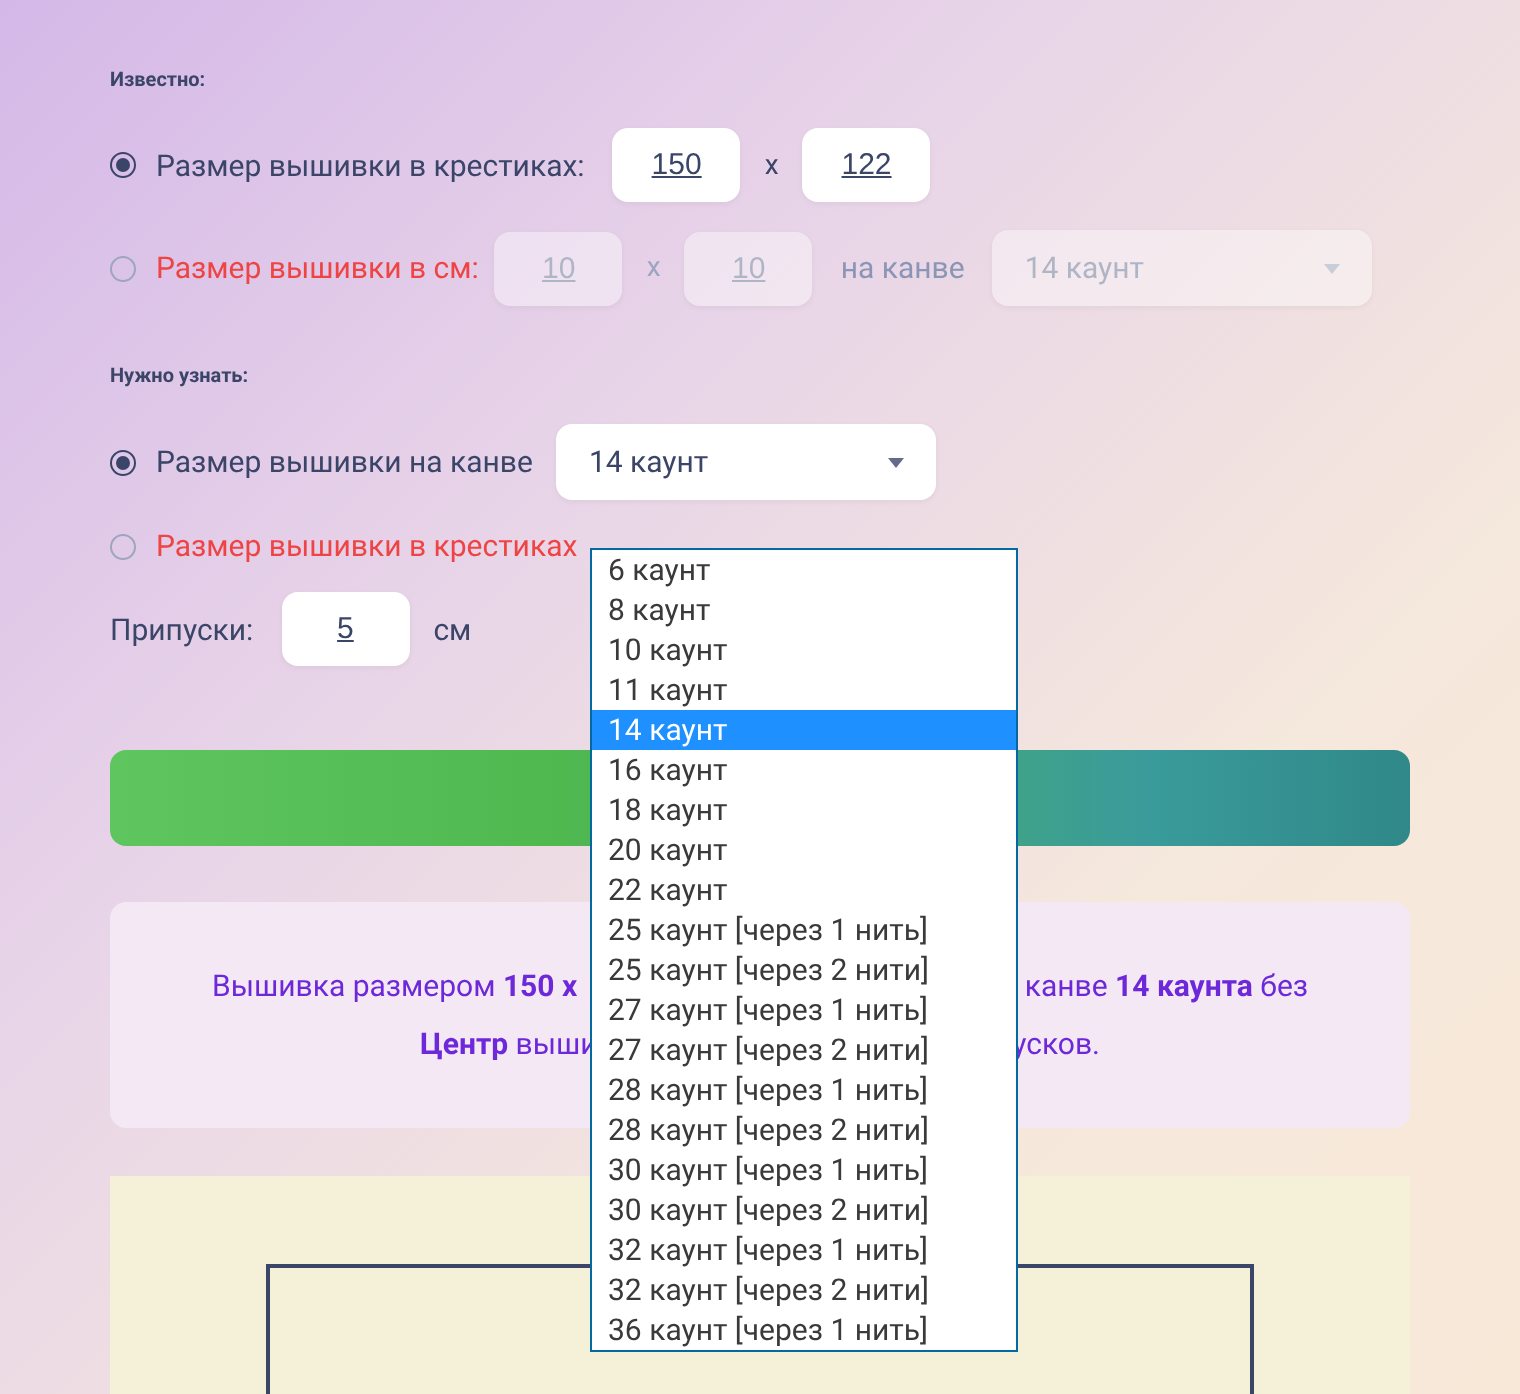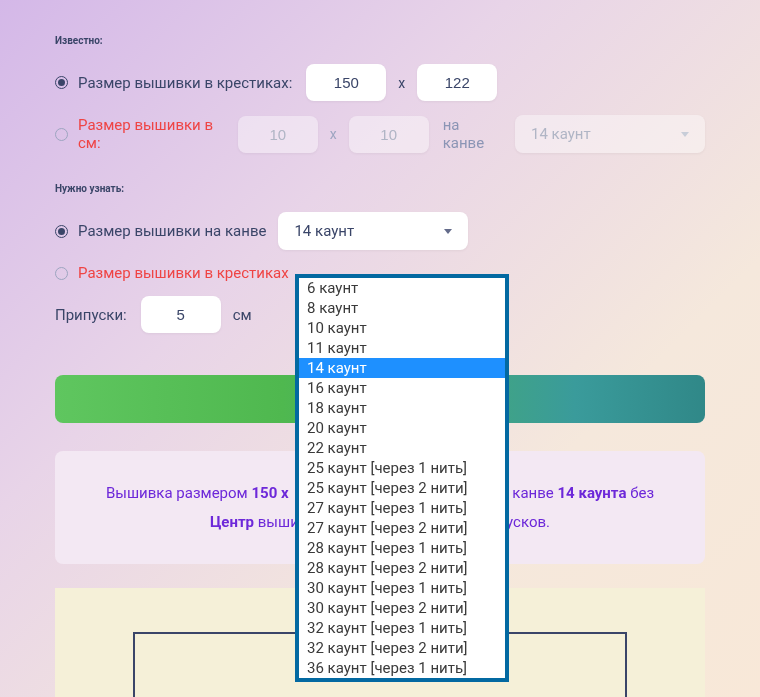--- a/index.html
+++ b/index.html
@@ -46,25 +46,26 @@
 .radio-label {
   color: #3a4568;
   font-size: 15px;
 }
 .radio-label.disabled { color: #ef4444; }
 .input-box {
   background: #fff;
   border: none;
   border-radius: 8px;
   padding: 10px 14px;
-  width: 80px;
+  width: 64px;
   text-align: center;
   font-size: 15px;
   color: #3a4568;
   box-shadow: 0 1px 3px rgba(0,0,0,0.05);
+  text-decoration: underline;
 }
 .input-box.disabled {
   background: rgba(255,255,255,0.4);
   color: #b0b5c5;
 }
 .x-sep {
   color: #3a4568;
   font-size: 14px;
   margin: 0 8px;
 }
@@ -139,21 +140,21 @@
   border-bottom: 2px dashed #3a4568;
   height: 70px;
   margin: 0 60px;
 }
 .dropdown-list {
   position: absolute;
   left: 295px;
   top: 274px;
   width: 214px;
   background: #fff;
-  border: 4px solid #0369a1;
+  border: 1px solid #0369a1;
   z-index: 1000;
   font-size: 15px;
   max-height: 410px;
   overflow-y: scroll;
   overflow-x: hidden;
 }
 .dropdown-item {
   padding: 1px 8px;
   color: #3a3a3a;
   cursor: pointer;

